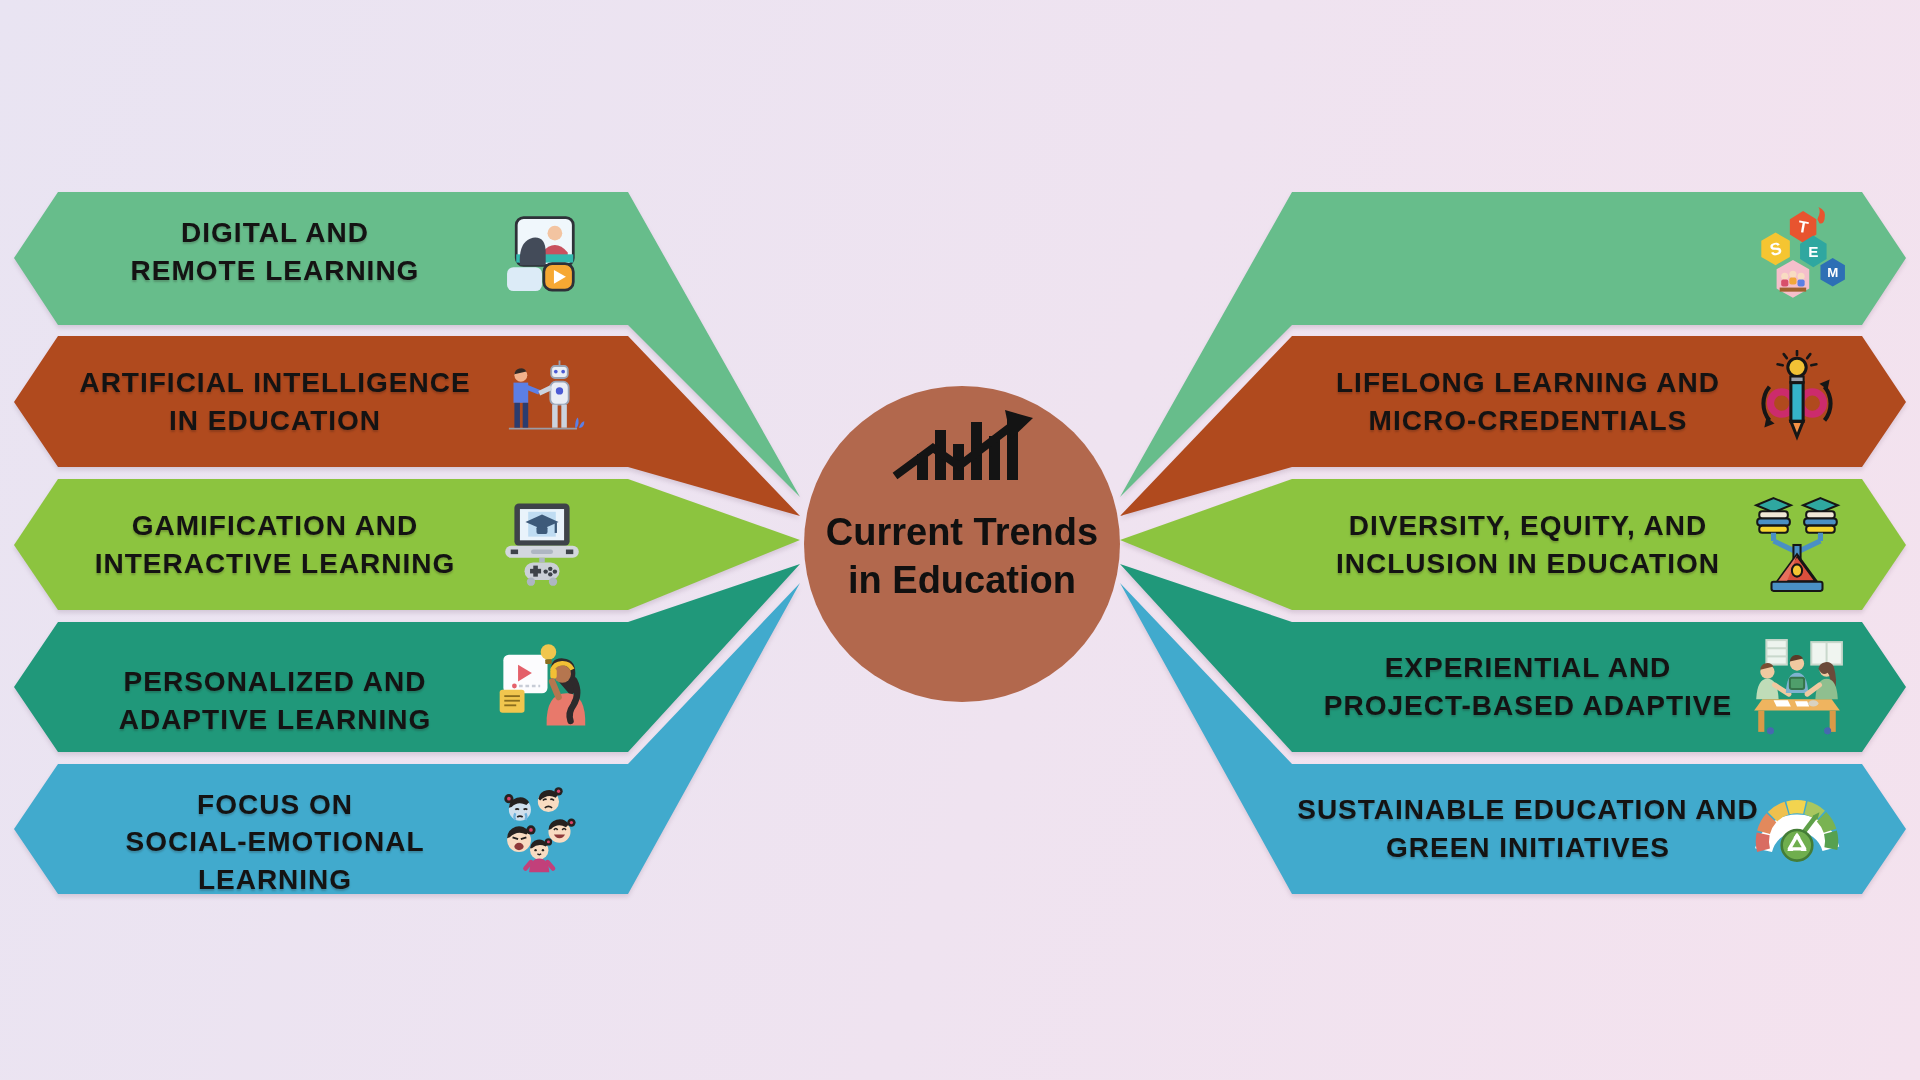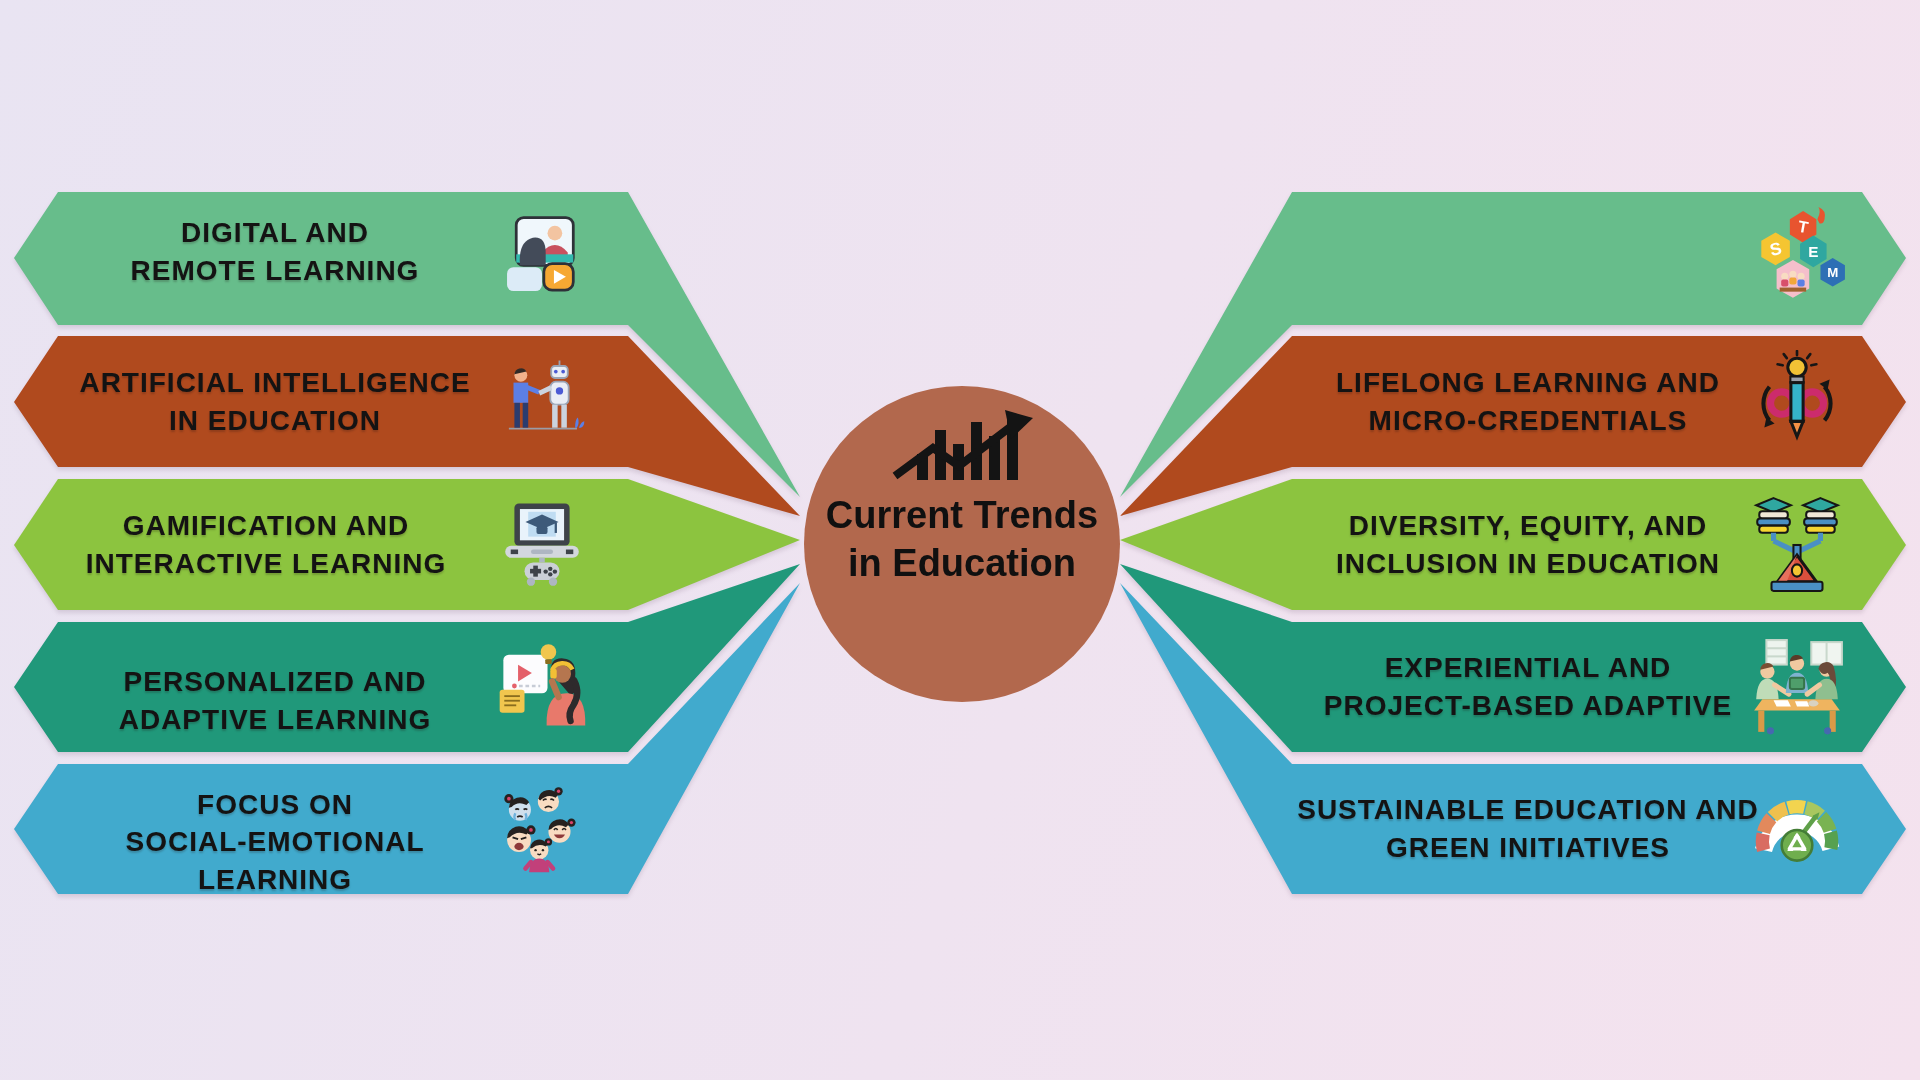--- a/index.html
+++ b/index.html
@@ -17,21 +17,21 @@
     text-shadow:0 2px 2px rgba(30,20,20,.22);
   }
   .bicon{position:absolute;}
   .bicon svg{width:100%;height:100%;display:block;}
   .center-box{
     position:absolute;left:806px;top:402px;width:312px;height:290px;
     display:flex;flex-direction:column;align-items:center;justify-content:flex-start;
   }
   .ctitle{
     font-weight:700;font-size:38px;line-height:1.26;color:#101010;
-    white-space:pre;text-align:center;margin-top:2px;
+    white-space:pre;text-align:center;margin-top:19px;
   }
 </style>
 </head>
 <body>
 
 <div class="stage" style="background: linear-gradient(110deg, rgb(233, 228, 242) 0%, rgb(239, 227, 240) 55%, rgb(244, 226, 238) 100%);">
 
   <svg class="bands" viewBox="0 0 1920 1080">
     <polygon points="14,258 58,192 628,192 800,497 628,325 58,325" fill="#67BD8B"></polygon>
     <polygon points="14,402 58,336 628,336 800,516 628,467 58,467" fill="#B04A1E"></polygon>
@@ -60,21 +60,21 @@
       <polygon points="118,8 146,16 124,37" fill="#141414"></polygon>
     </svg>
     <div class="ctitle">Current Trends
 in Education</div>
   </div>
 
   <div class="blabel" style="left:40px;top:192px;width:470px;height:119px;">DIGITAL AND
 REMOTE LEARNING</div>
   <div class="blabel" style="left:40px;top:336px;width:470px;height:131px;">ARTIFICIAL INTELLIGENCE
 IN EDUCATION</div>
-  <div class="blabel" style="left:31px;top:479px;width:470px;height:131px;text-align:center;">GAMIFICATION AND
+  <div class="blabel" style="left:40px;top:479px;width:470px;height:131px;text-align:center;">GAMIFICATION AND
 INTERACTIVE LEARNING</div>
   <div class="blabel" style="left:40px;top:622px;width:470px;height:158px;">PERSONALIZED AND
 ADAPTIVE LEARNING</div>
   <div class="blabel" style="left:40px;top:764px;width:470px;height:156px;">FOCUS ON
 SOCIAL-EMOTIONAL
 LEARNING</div>
 
   <div class="blabel" style="left:1283px;top:336px;width:490px;height:131px;">LIFELONG LEARNING AND
 MICRO-CREDENTIALS</div>
   <div class="blabel" style="left:1283px;top:479px;width:490px;height:131px;">DIVERSITY, EQUITY, AND

